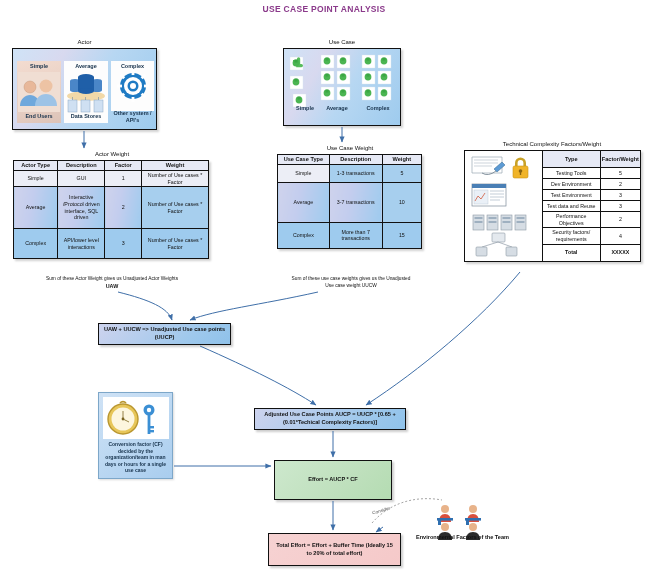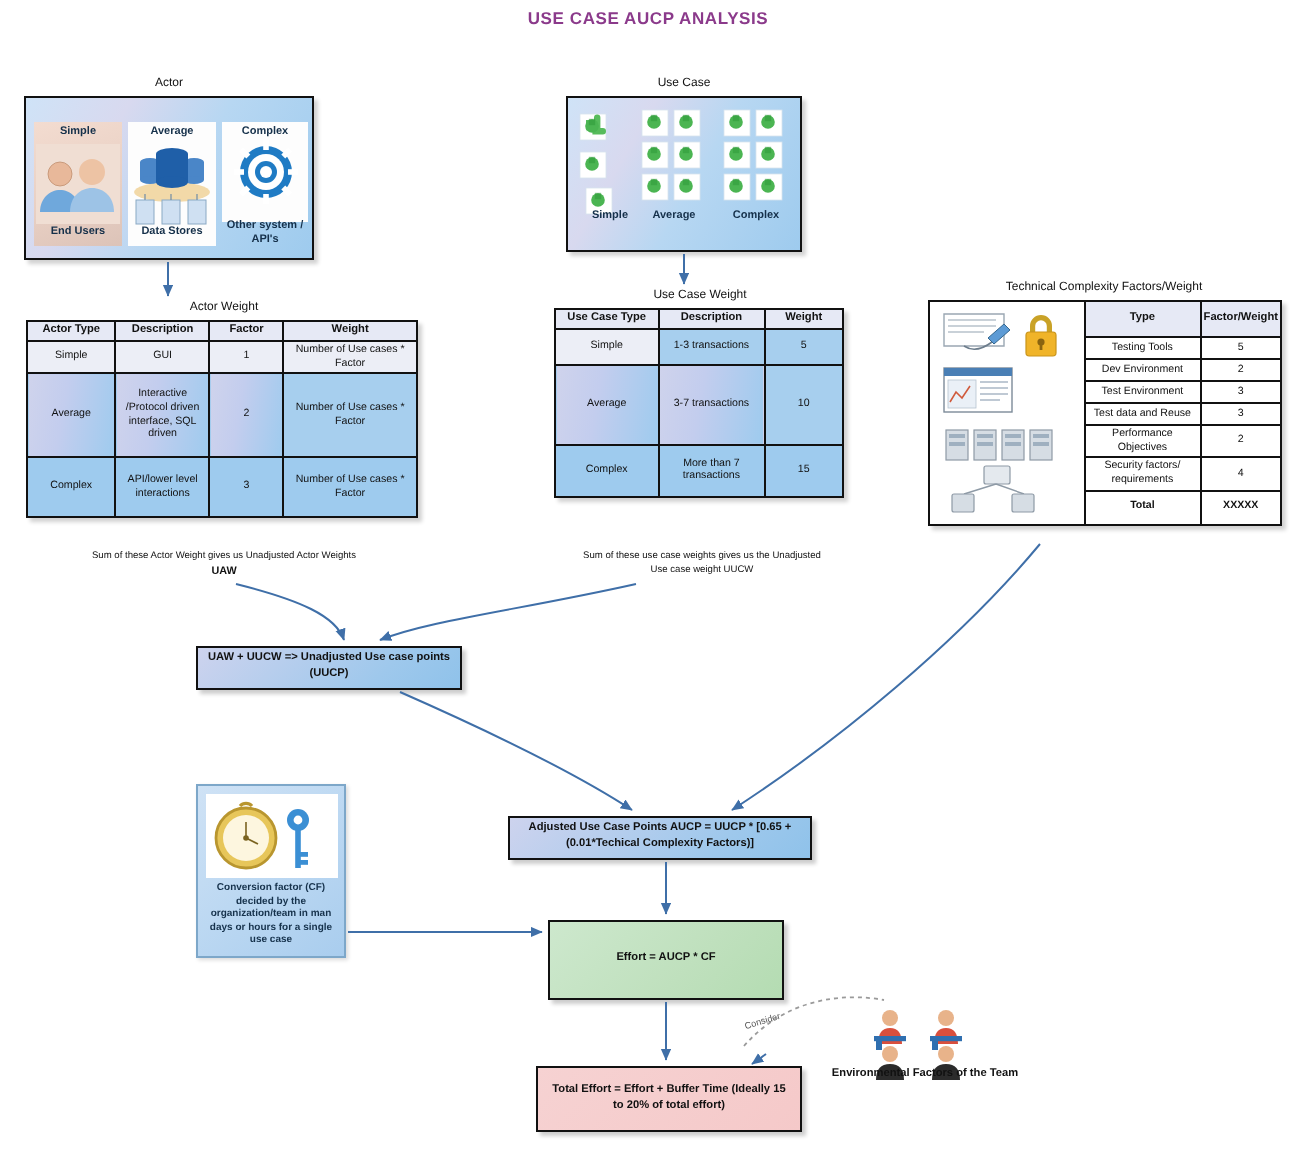--- a/index.html
+++ b/index.html
@@ -65,21 +65,21 @@
     font-size:5px;font-weight:bold;color:#16324c;line-height:1.3;
   }
   
   .note{position:absolute;font-size:4.8px;text-align:center;color:#111;line-height:1.35;}
   svg.ov{position:absolute;left:0;top:0;width:648px;height:577px;pointer-events:none;}
   .envlab{position:absolute;font-size:5.6px;font-weight:bold;text-align:center;color:#111;}
 </style>
 </head>
 <body>
 
-<div class="abs" id="title">USE CASE AUCP ANALYSIS</div>
+<div class="abs" id="title">USE CASE POINT ANALYSIS</div>
 
 <div class="abs caption" style="left:12px;top:39px;width:145px;">Actor</div>
 
 <div class="abs panel" id="actor-panel" style="left:12px;top:48px;width:145px;height:82px;">
 
   <div class="tile" style="left:4px;top:12px;width:44px;height:62px;background:linear-gradient(160deg,#f3dcd0 0%,#e8cfc3 60%,#dcc3b8 100%);">
     <svg width="42" height="40" viewBox="0 0 42 40">
       <rect x="0" y="0" width="42" height="40" fill="#f0ded3"></rect>
       <circle cx="12" cy="15" r="6" fill="#e8b89a"></circle>
       <path d="M2 34c0-7 5-11 10-11s10 4 10 11z" fill="#6fa8dc"></path>

